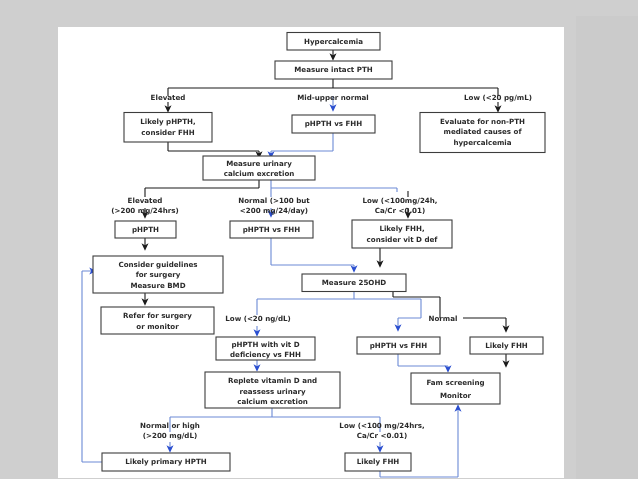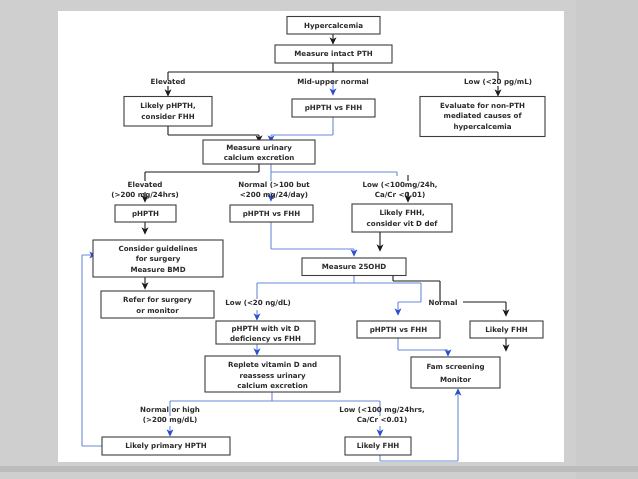--- a/index.html
+++ b/index.html
@@ -5,21 +5,21 @@
   html,body{margin:0;padding:0;}
   body{
     width:638px;height:479px;
     background:#cfcfcf;
     font-family:"DejaVu Sans","Liberation Sans",sans-serif;
     overflow:hidden;
     position:relative;
   }
   #slide{
     position:absolute;
-    left:0;top:0;width:638px;height:379px;
+    left:0;top:16px;width:638px;height:379px;
   }
   #panel{
     position:absolute;
     left:58px;top:11px;
     width:506px;height:451px;
     background:#ffffff;
   }
   #shadow-b{
     position:absolute;left:0;top:466px;width:638px;height:6px;
     background:#bcbcbc;

